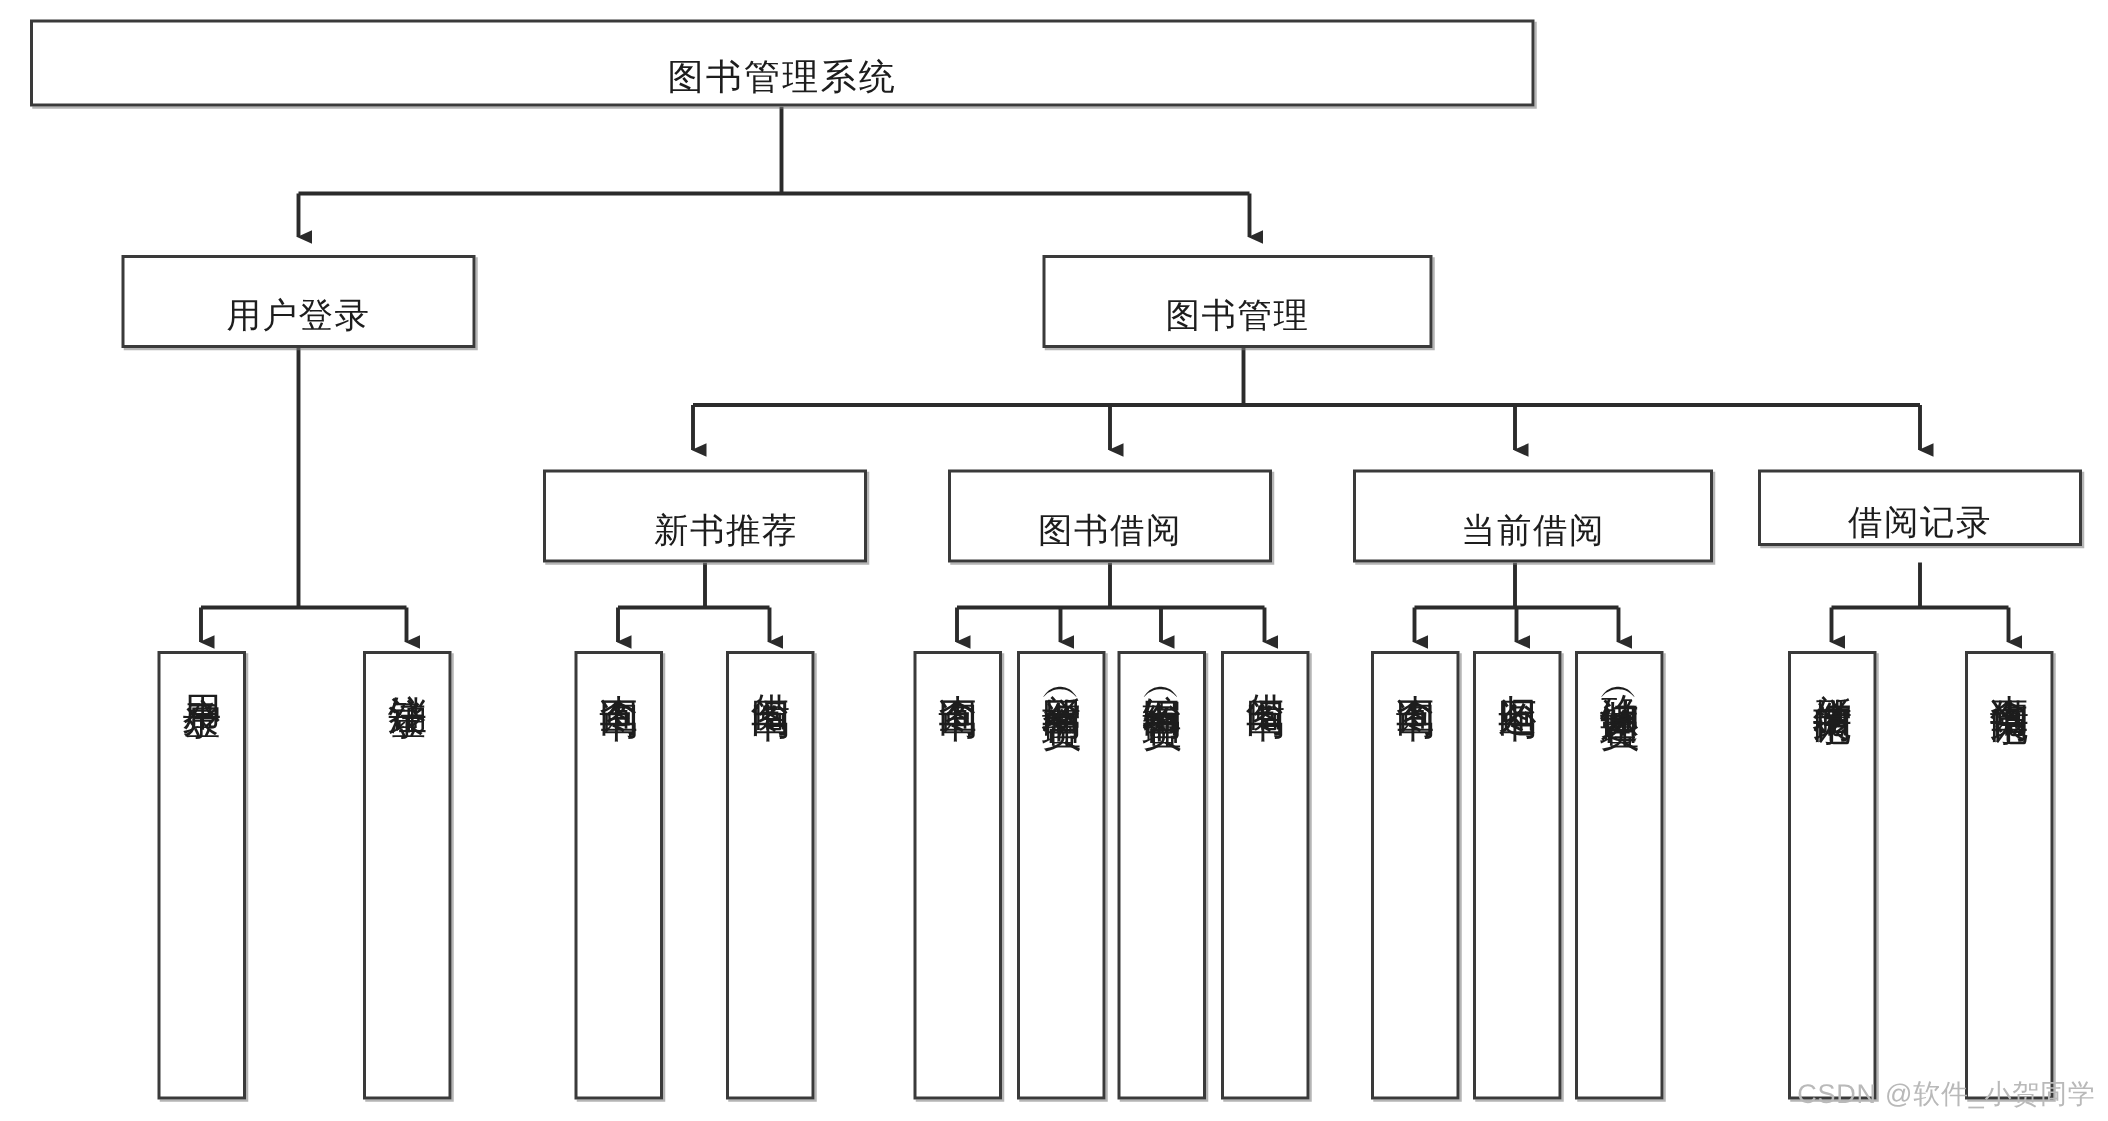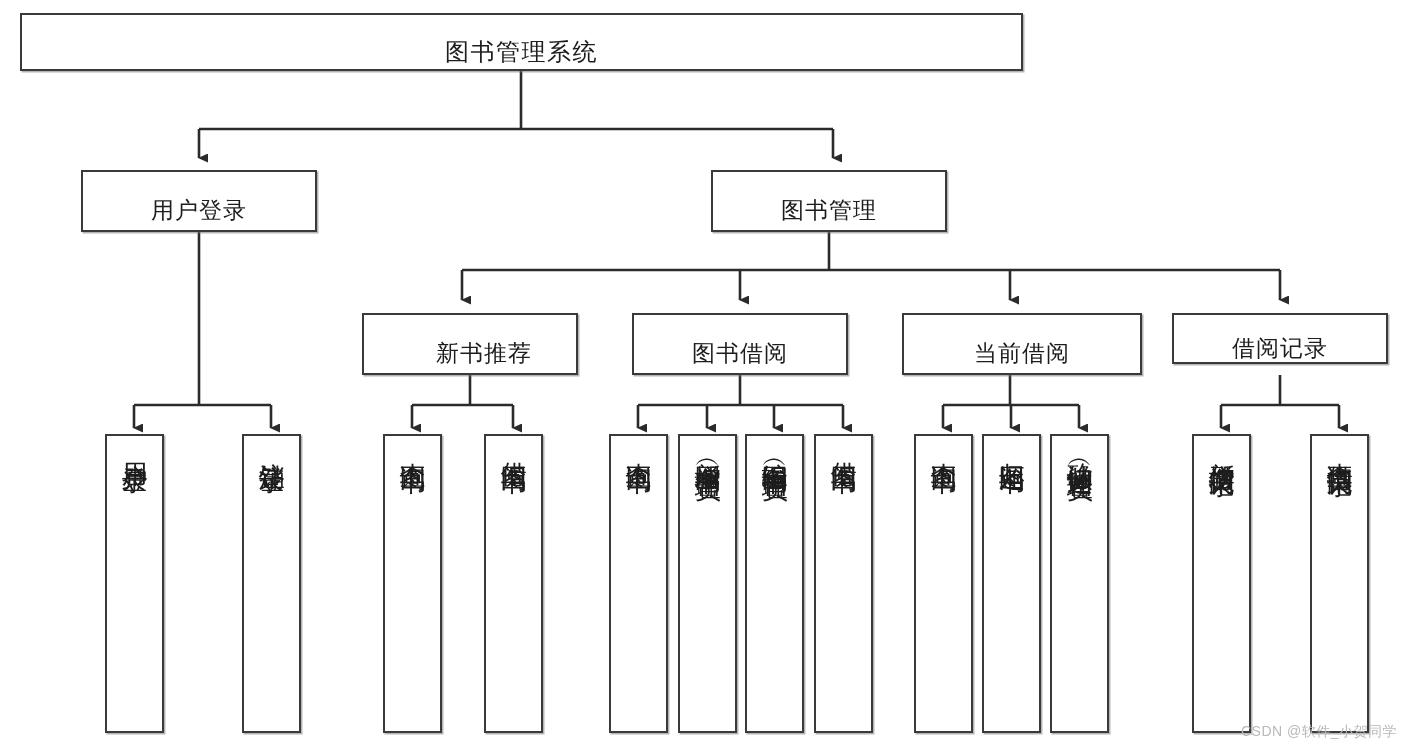--- a/index.html
+++ b/index.html
@@ -38,21 +38,21 @@
     text-orientation:upright;
     font-size:26px;
     line-height:1.05;
     letter-spacing:2px;
     margin:0 auto;
   }
 
   #watermark{
     position:absolute;
     right:8px;bottom:6px;
-    font-size:14px;
+    font-size:18px;
     color:#b9b9b9;
     letter-spacing:.5px;
     user-select:none;
     margin-left:12px;
   }
 </style>
 </head>
 <body>
 
 <div id="canvas">
@@ -107,21 +107,21 @@
     </g>
   </svg>
 
   <div class="node h-node root" style="left:20px;top:13px;width:1003px;height:58px;">
     <span class="lbl">图书管理系统</span>
   </div>
 
   <div class="node h-node" style="left:81px;top:170px;width:236px;height:62px;">
     <span class="lbl">用户登录</span>
   </div>
-  <div class="node h-node" style="left:711px;top:170px;width:236px;height:62px;">
+  <div class="node h-node" style="left:695px;top:170px;width:260px;height:62px;">
     <span class="lbl">图书管理</span>
   </div>
 
   <div class="node h-node" style="left:362px;top:313px;width:216px;height:62px;padding-left:28px;">
     <span class="lbl">新书推荐</span>
   </div>
   <div class="node h-node" style="left:632px;top:313px;width:216px;height:62px;">
     <span class="lbl">图书借阅</span>
   </div>
   <div class="node h-node" style="left:902px;top:313px;width:240px;height:62px;">

